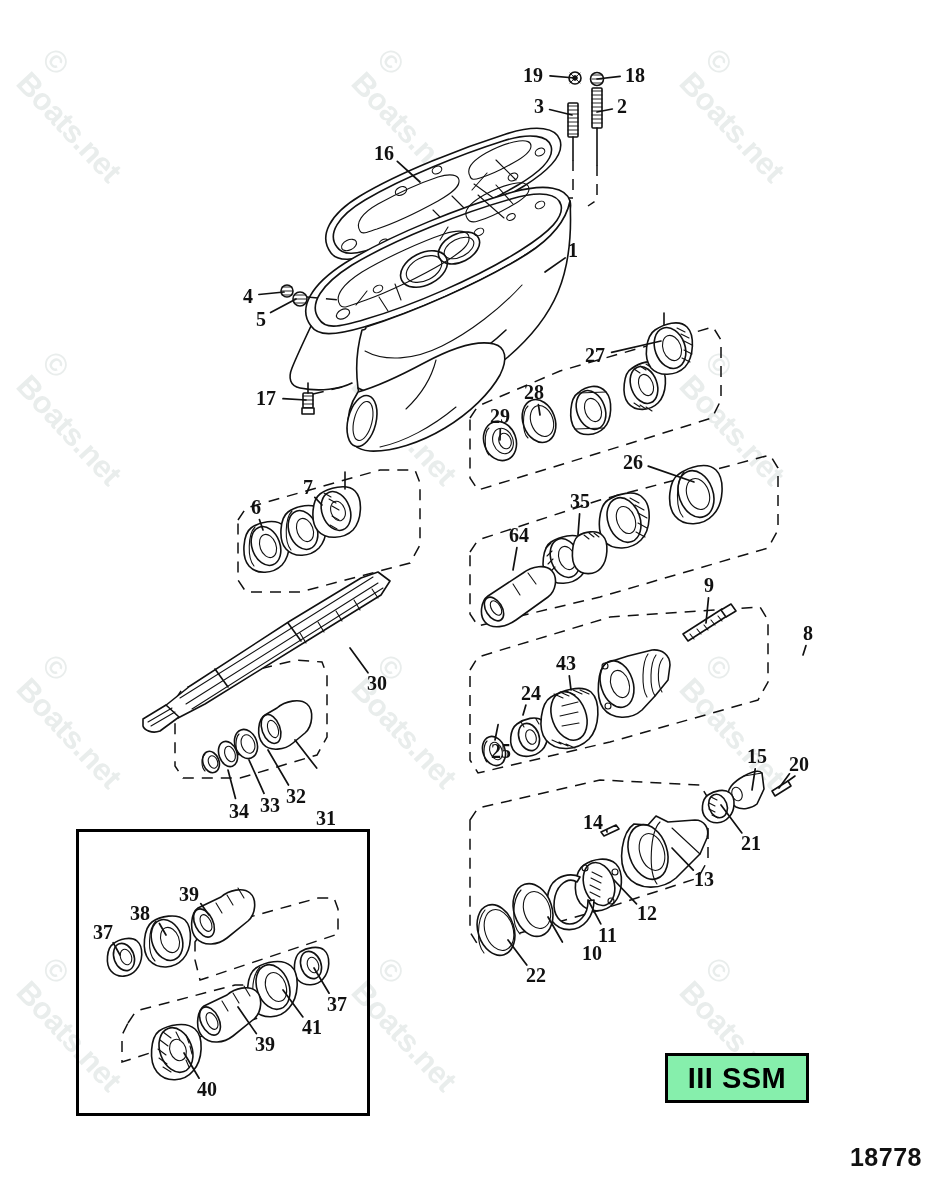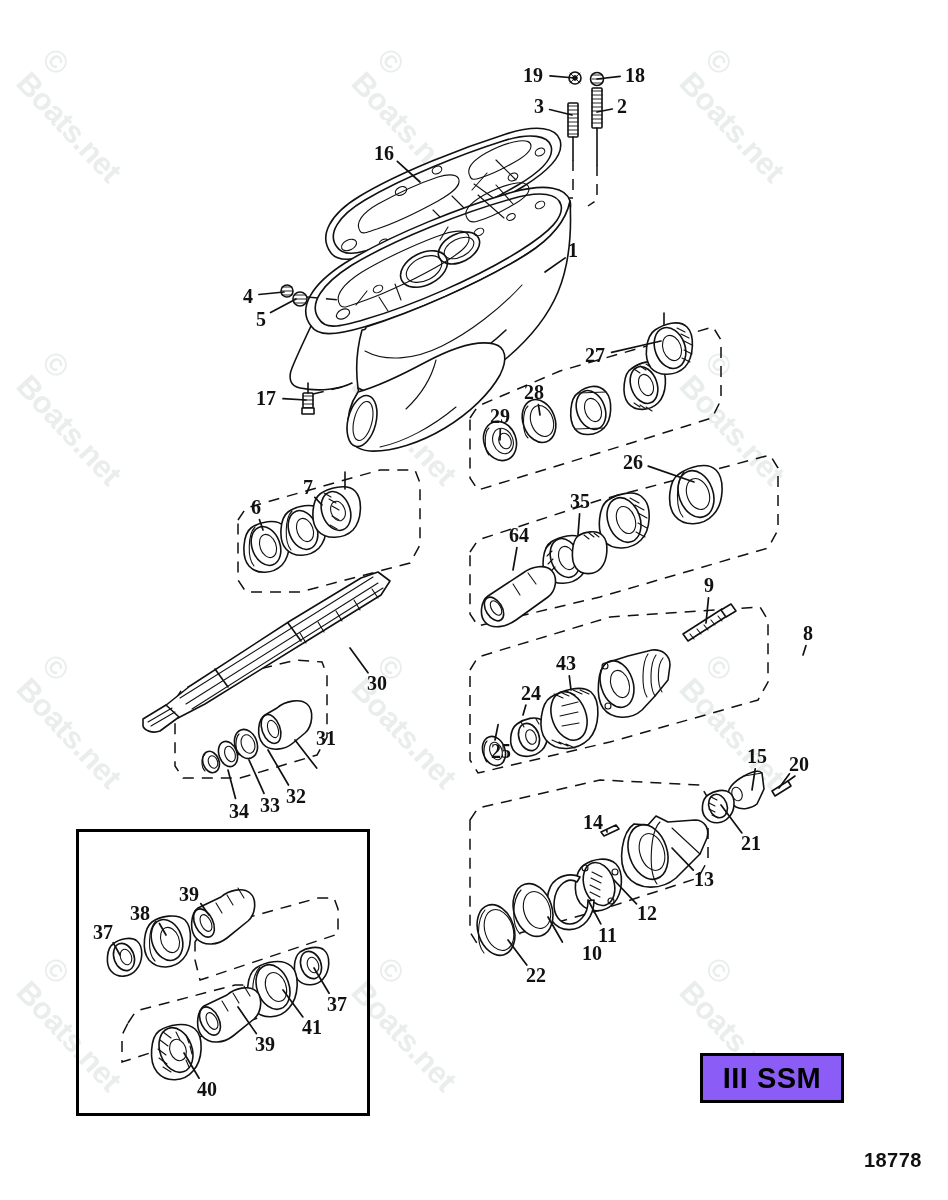--- a/index.html
+++ b/index.html
@@ -61,41 +61,41 @@
     font-family:"Liberation Sans", sans-serif;
     font-weight:bold;
     font-size:19px;
     letter-spacing:1.6px;
     color:#111;
     z-index:5;
   }
   
   #ssm{
     position:absolute;
-    left:700px;top:1053px;
+    left:665px;top:1053px;
     width:138px;height:44px;
     border:3px solid #000;
     display:flex;align-items:center;justify-content:center;
     z-index:5;
-    background:#8b5cf6;
+    background:#86efac;
   }
   #ssm span{
     font-family:"Liberation Sans", sans-serif;
     font-weight:bold;
     font-size:29px;
     letter-spacing:0.5px;
     color:#000;
     line-height:1;
   }
   #drawnum{
     position:absolute;
     right:26px;bottom:28px;
     font-family:"Liberation Sans", sans-serif;
     font-weight:bold;
-    font-size:20px;
+    font-size:25px;
     color:#111;
     letter-spacing:0.5px;
     z-index:5;
   }
 </style>
 </head>
 <body>
 
 <div id="page">
 
@@ -606,21 +606,21 @@
       <div class="num" style="left: 570px; top: 491px;">35</div>
       <div class="num" style="left: 509px; top: 525px;">64</div>
       <div class="num" style="left: 303px; top: 477px;">7</div>
       <div class="num" style="left: 251px; top: 497px;">6</div>
       <div class="num" style="left: 704px; top: 575px;">9</div>
       <div class="num" style="left: 803px; top: 623px;">8</div>
       <div class="num" style="left: 556px; top: 653px;">43</div>
       <div class="num" style="left: 521px; top: 683px;">24</div>
       <div class="num" style="left: 491px; top: 702px; margin-top: 39px;">25</div>
       <div class="num" style="left: 367px; top: 673px;">30</div>
-      <div class="num" style="left: 316px; top: 728px;">31</div>
+      <div class="num" style="left: 316px; top: 808px;">31</div>
       <div class="num" style="left: 286px; top: 786px;">32</div>
       <div class="num" style="left: 260px; top: 795px;">33</div>
       <div class="num" style="left: 229px; top: 801px;">34</div>
       <div class="num" style="left: 747px; top: 746px;">15</div>
       <div class="num" style="left: 789px; top: 754px;">20</div>
       <div class="num" style="left: 741px; top: 833px;">21</div>
       <div class="num" style="left: 583px; top: 812px;">14</div>
       <div class="num" style="left: 694px; top: 869px;">13</div>
       <div class="num" style="left: 637px; top: 903px;">12</div>
       <div class="num" style="left: 598px; top: 925px;">11</div>

